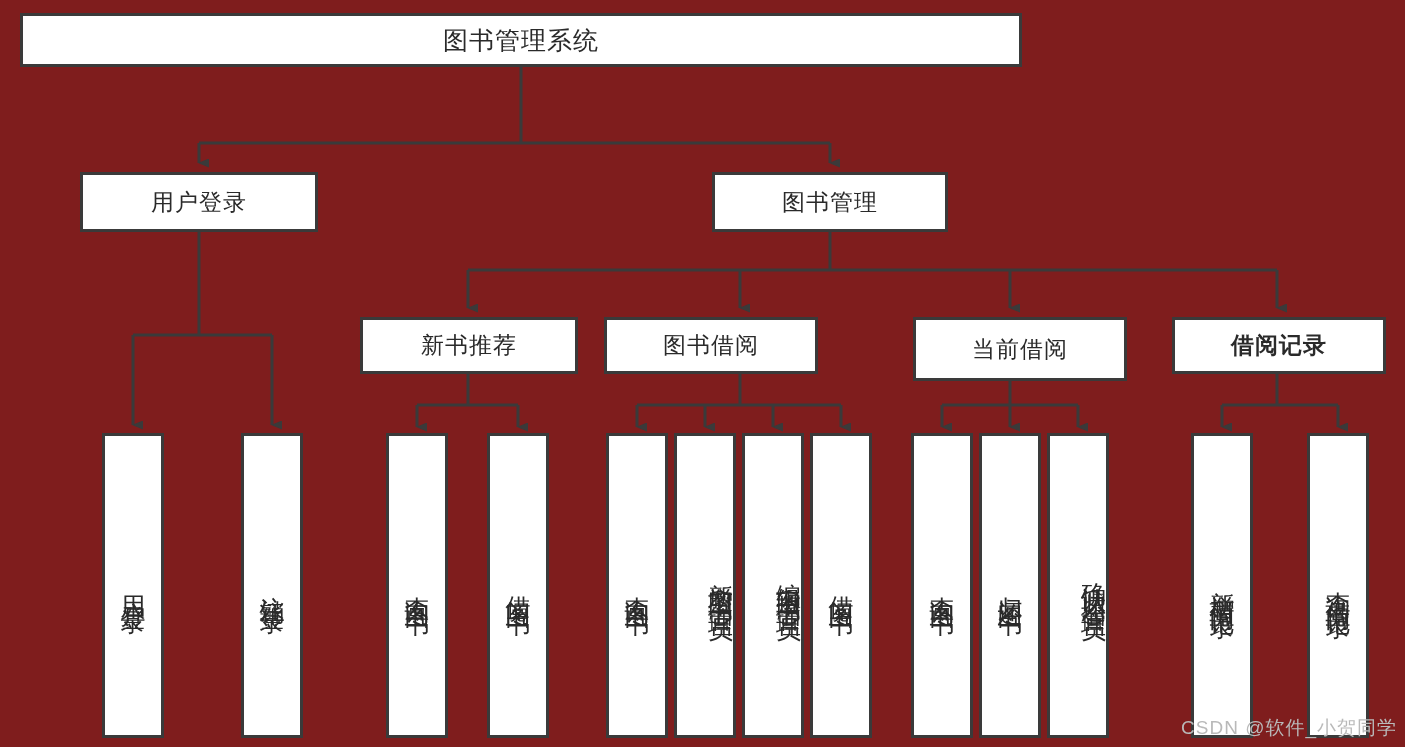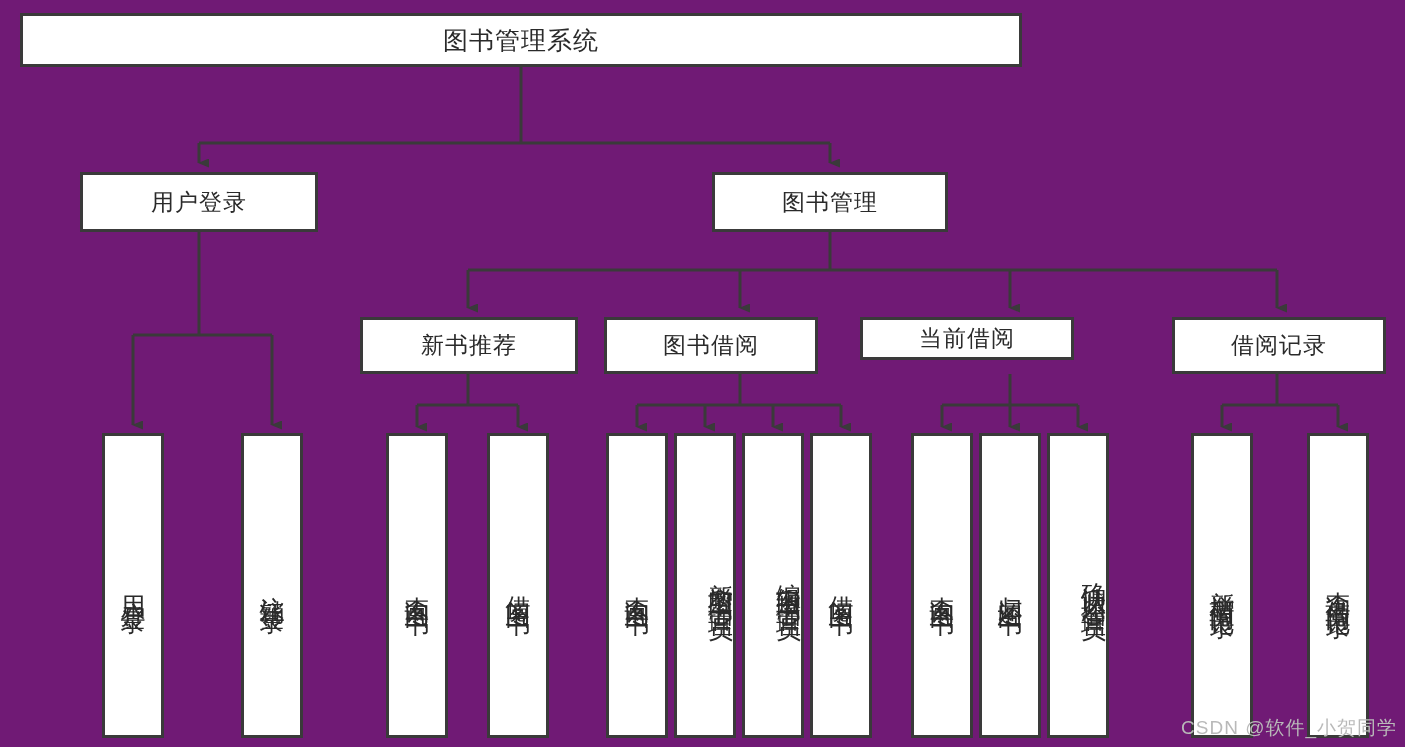--- a/index.html
+++ b/index.html
@@ -7,21 +7,21 @@
     padding: 0;
     background: #ffffff;
   }
   body {
     font-family: "Liberation Sans", "DejaVu Sans", sans-serif;
   }
   #canvas {
     position: relative;
     width: 1405px;
     height: 747px;
-    background: #701a75;
+    background: #7f1d1d;
     overflow: hidden;
   }
   svg.edges {
     position: absolute;
     left: 0;
     top: 0;
     width: 1405px;
     height: 747px;
   }
   .node {
@@ -126,22 +126,22 @@
     </g>
   </svg>
 
   <div class="node horiz root" style="left:20px; top:13px; width:1002px; height:54px;">图书管理系统</div>
 
   <div class="node horiz" style="left:80px; top:172px; width:238px; height:60px;">用户登录</div>
   <div class="node horiz" style="left:360px; top:317px; width:218px; height:57px;">新书推荐</div>
 
   <div class="node horiz" style="left:712px; top:172px; width:236px; height:60px;">图书管理</div>
   <div class="node horiz" style="left:604px; top:317px; width:214px; height:57px;">图书借阅</div>
-  <div class="node horiz" style="left:860px; top:317px; width:214px; height:43px;">当前借阅</div>
-  <div class="node horiz" style="left:1172px; top:317px; width:214px; height:57px;">借阅记录</div>
+  <div class="node horiz" style="left:913px; top:317px; width:214px; height:64px;">当前借阅</div>
+  <div class="node horiz" style="left:1172px; top:317px; width:214px; height:57px;font-weight:bold;">借阅记录</div>
 
   <div class="node leaf midset" style="left:102px; top:433px; width:62px; height:305px;">
     <span class="leaf-label">用户登录</span>
   </div>
   <div class="node leaf midset" style="left:241px; top:433px; width:62px; height:305px;">
     <span class="leaf-label">注销登录</span>
   </div>
 
   <div class="node leaf midset" style="left:386px; top:433px; width:62px; height:305px;">
     <span class="leaf-label">查询图书</span>

